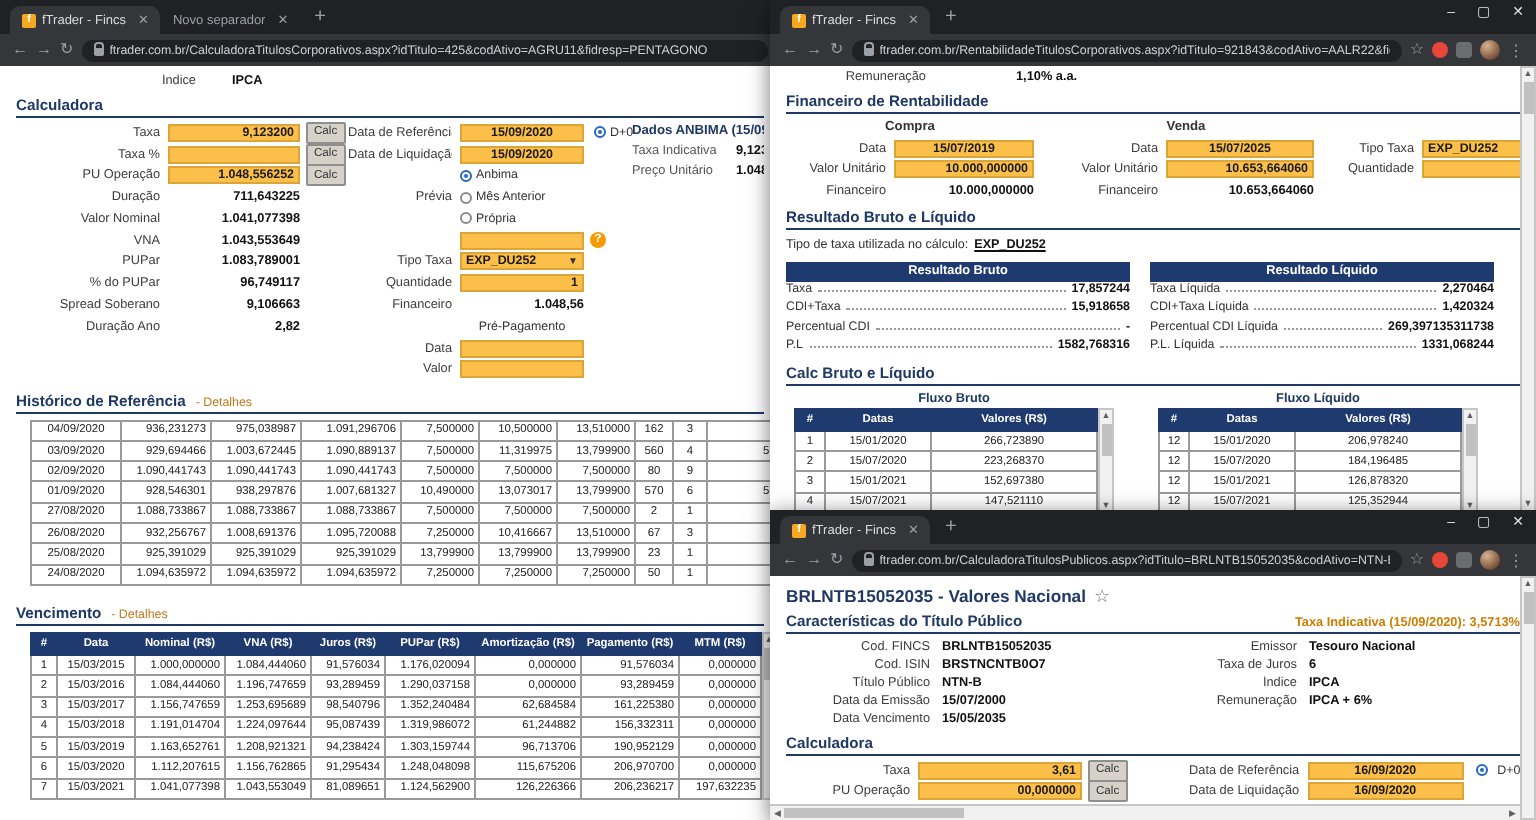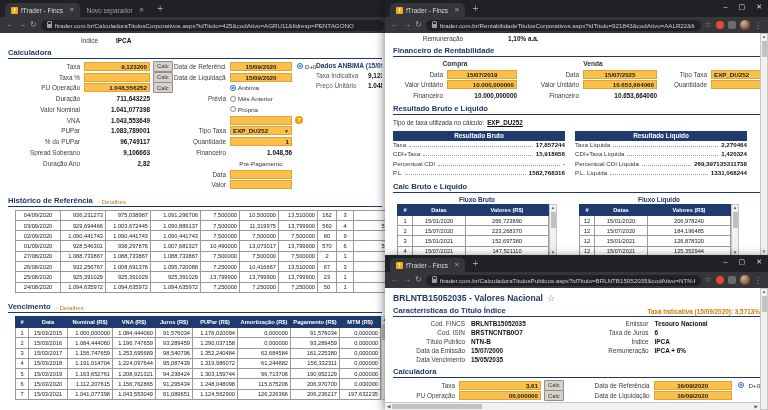--- a/index.html
+++ b/index.html
@@ -799,21 +799,21 @@
     <span class="avatar"></span>
     <span class="kebab">⋮</span>
   </div>
   <div class="content">
     <div class="page">
       <div class="h1row">
         <span class="h1">BRLNTB15052035 - Valores Nacional</span>
         <span class="h1"><span class="star">☆</span></span>
       </div>
       <div class="sec-head">
-        <span class="sec-title">Características do Título Índice</span>
+        <span class="sec-title">Características do Título Público</span>
         <span class="sec-right">Taxa Indicativa (15/09/2020): 3,5713%</span>
       </div>
       <div class="char-grid">
         <div class="cgcol">
             <div class="fieldrow">
               <span class="f-lbl">Cod. FINCS</span>
               <span class="f-val">BRLNTB15052035</span>
             </div>
             <div class="fieldrow">
               <span class="f-lbl">Cod. ISIN</span>

